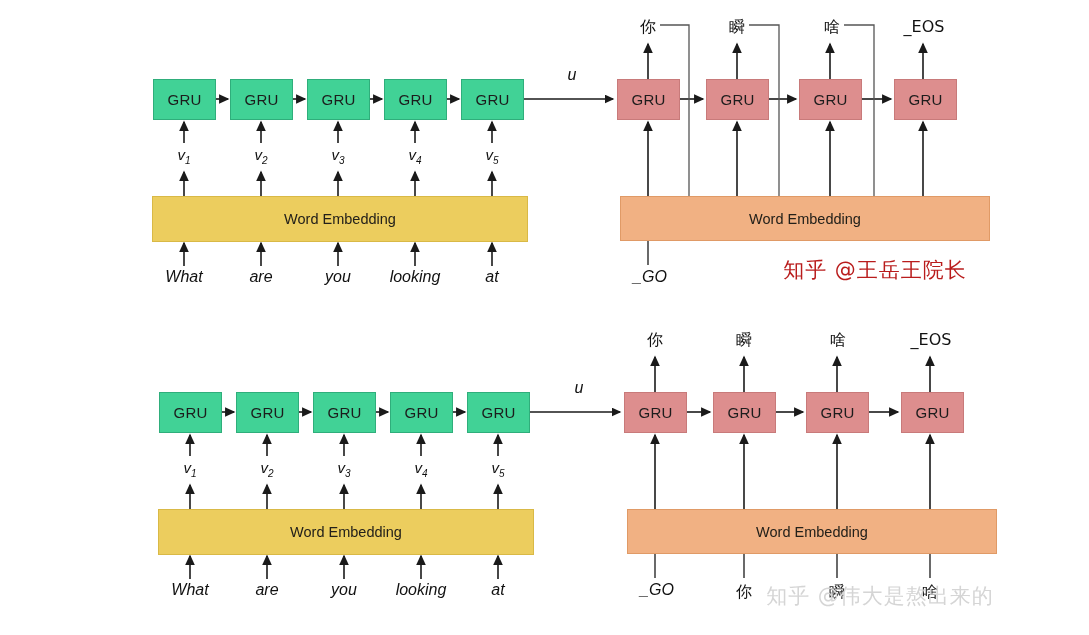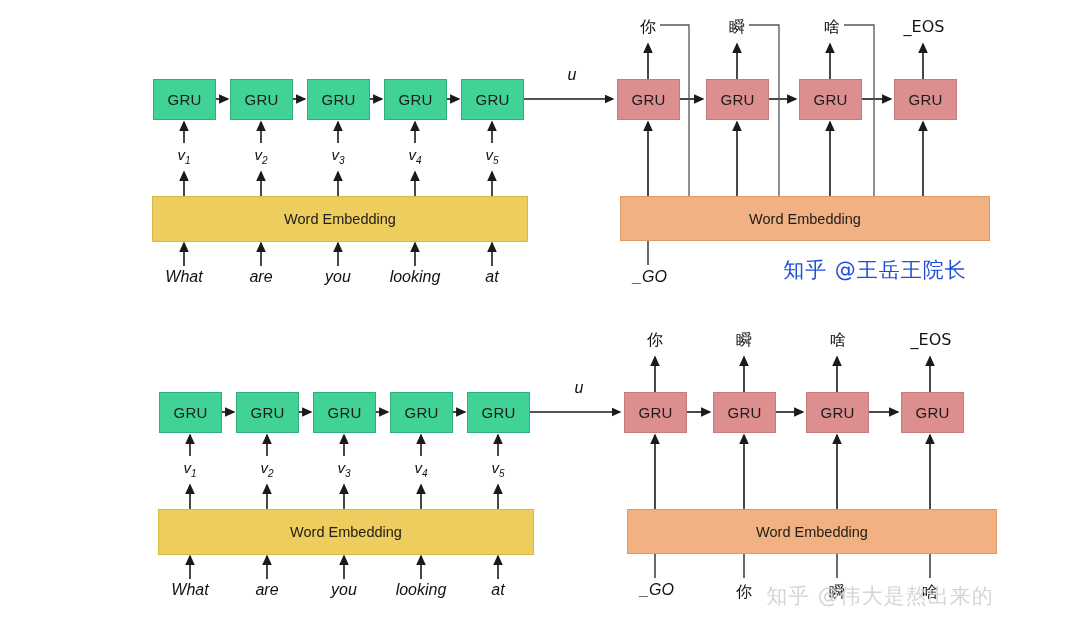--- a/index.html
+++ b/index.html
@@ -87,21 +87,21 @@
     font-size: 16px;
   }
   .lbl-u {
     font-style: italic;
     font-size: 16px;
   }
   .watermark {
     position: absolute;
     font-family: "DejaVu Sans", "Liberation Sans", sans-serif;
     font-size: 21px;
-    color: #1d4ed8;
+    color: #b91c1c;
     white-space: nowrap;
     letter-spacing: 1px;
     transform: translateX(-50%);
   }
   .wm-bottom { color: #d5d5d5; }
 </style>
 </head>
 <body>
 
 <div id="canvas">

